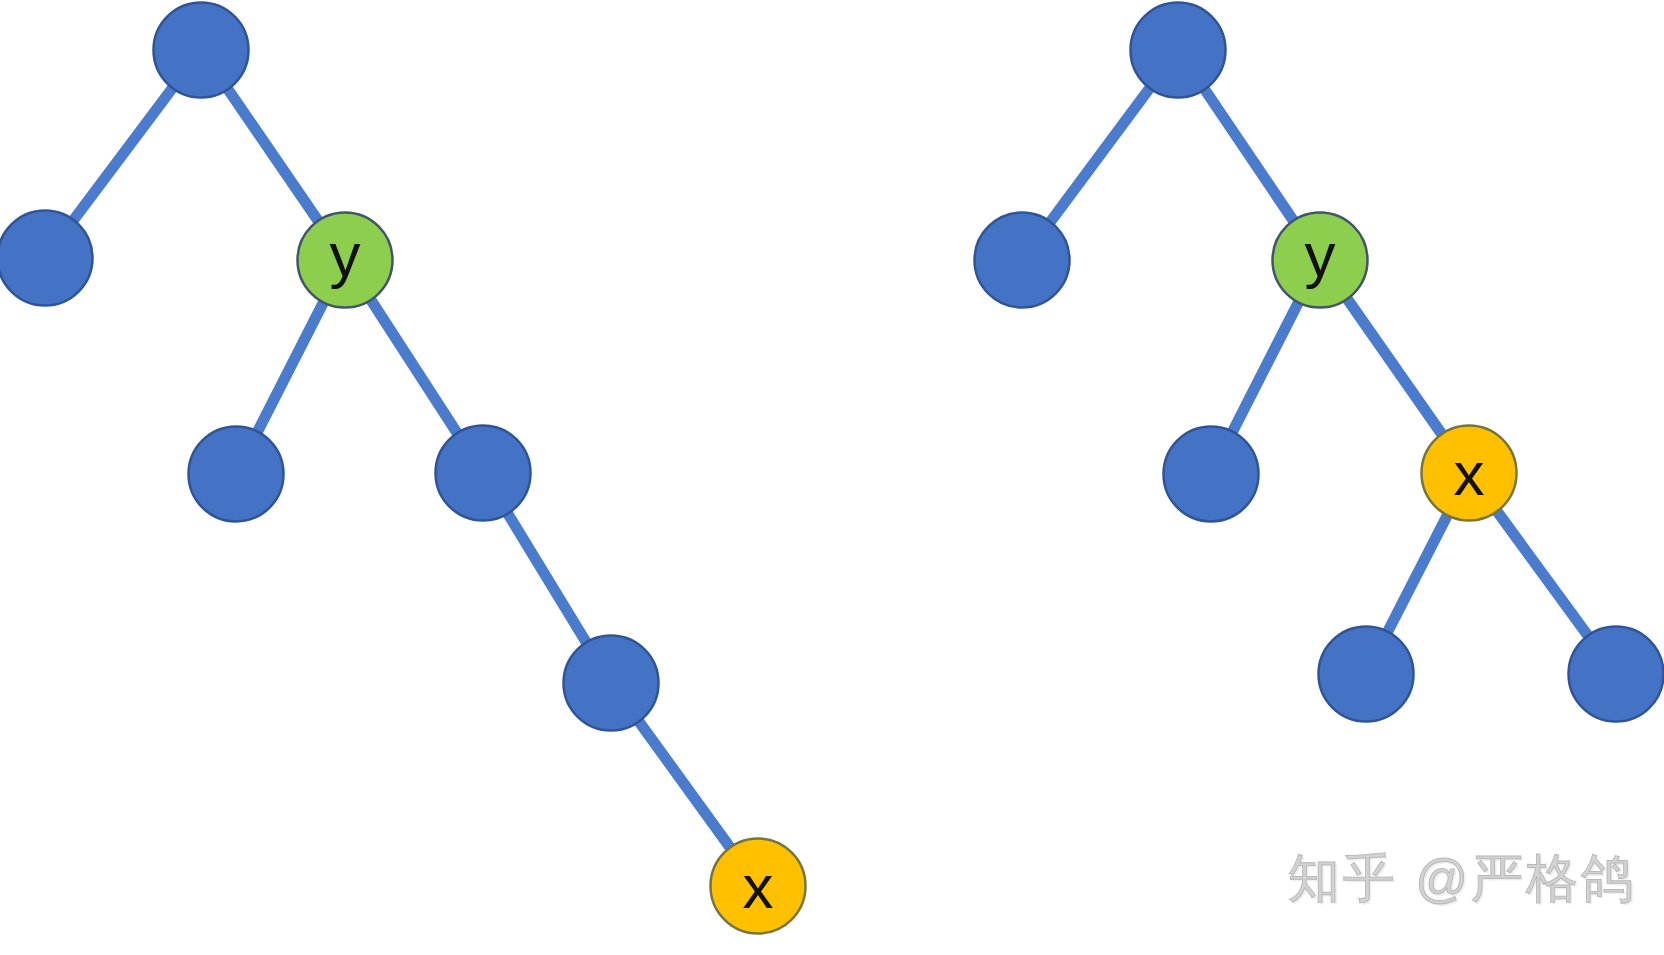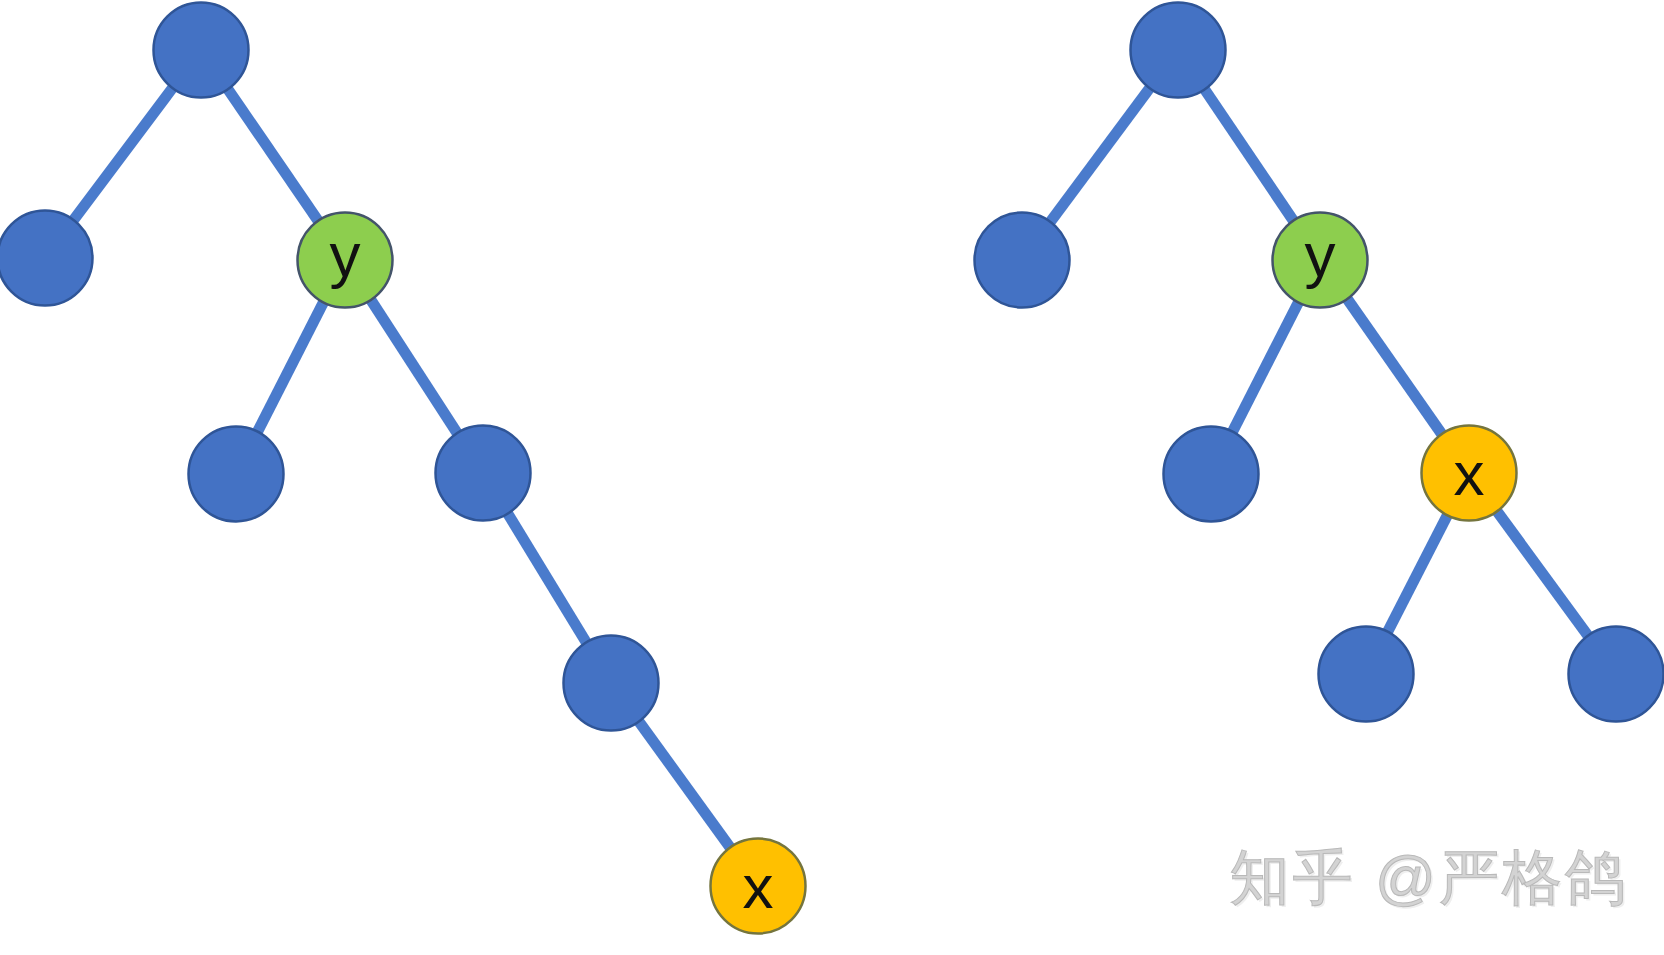--- a/index.html
+++ b/index.html
@@ -24,23 +24,23 @@
     display: block;
   }
   .node-label {
     font-family: "Liberation Sans", "DejaVu Sans", sans-serif;
     fill: #111111;
     text-anchor: middle;
     pointer-events: none;
   }
   #watermark {
     position: absolute;
-    right: 36px;
+    right: 28px;
     top: 848px;
-    font-size: 60px;
+    font-size: 52px;
     line-height: 60px;
     color: #d3d3d3;
     letter-spacing: 3px;
     -webkit-text-stroke: 1px #b9b9b9;
     text-shadow: 2px 2px 0 #efefef;
     white-space: nowrap;
     user-select: none;
   }
 </style>
 </head>

